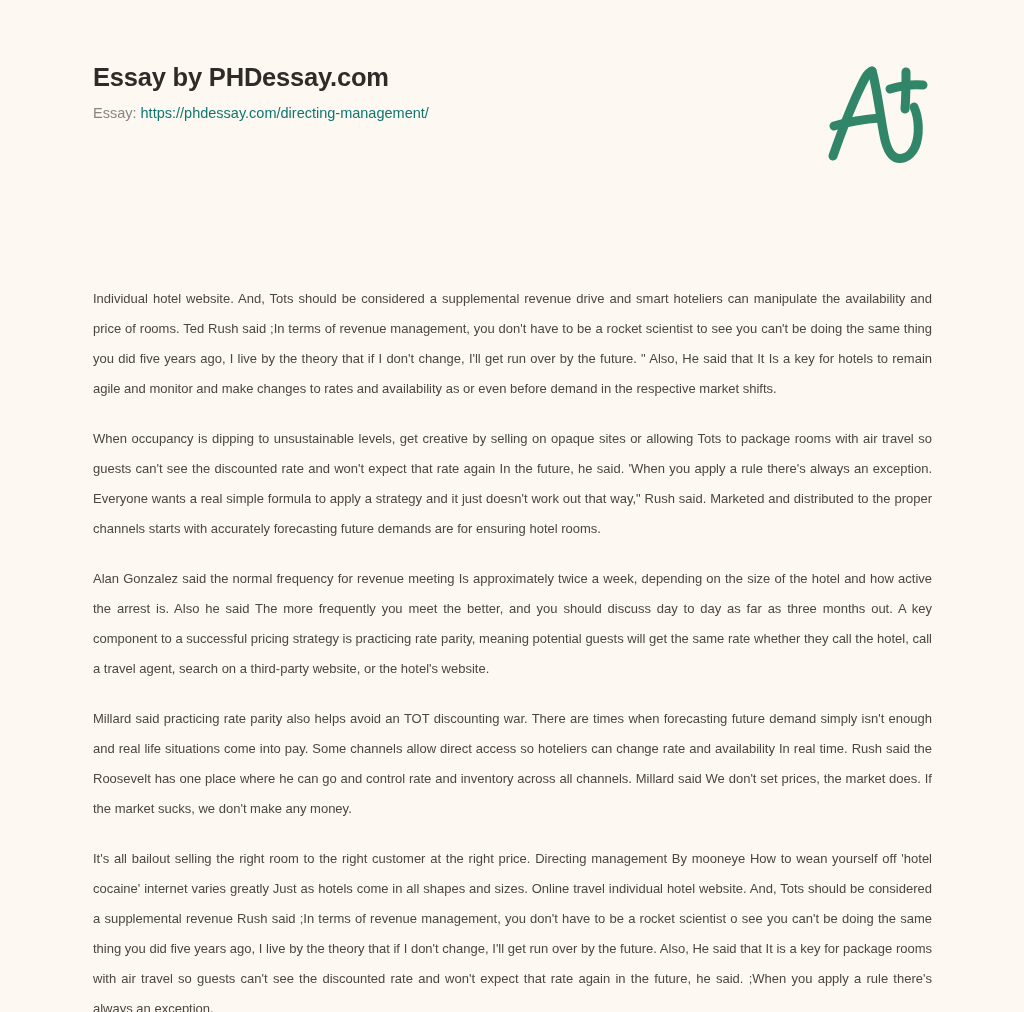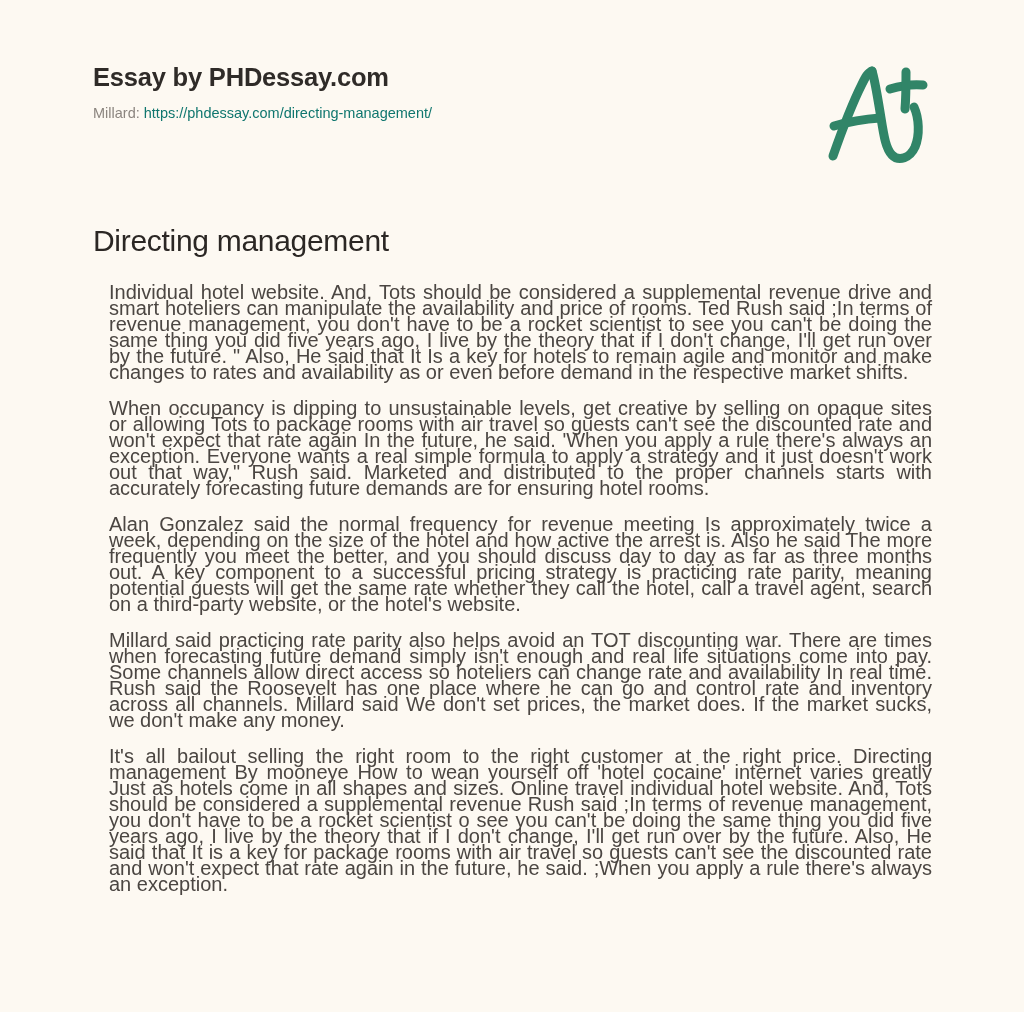--- a/index.html
+++ b/index.html
@@ -88,42 +88,42 @@
 
   
   .body-copy {
     position: absolute;
     left: 93px;
     top: 284px;
     width: 839px;
   }
 
   .body-copy p {
-    margin: 0 0 20px 16px;
-    font-size: 20px;
-    line-height: 16px;
+    margin: 0 0 20px 0;
+    font-size: 13px;
+    line-height: 30px;
     color: #4b4642;
     text-align: justify;
     text-justify: inter-word;
     hyphens: none;
   }
 
   .body-copy p:last-child {
     margin-bottom: 0;
   }
 </style>
 </head>
 <body>
 
 <div class="page">
 
   <div class="header">
     <div class="brand-line">Essay by PHDessay.com</div>
     <div class="source-line">
-      <span class="source-label">Millard:</span>
+      <span class="source-label">Essay:</span>
       <a class="source-url" href="#">https://phdessay.com/directing-management/</a>
     </div>
   </div>
 
   <div class="logo">
     <svg viewBox="0 0 118 118" xmlns="http://www.w3.org/2000/svg">
       <g fill="none" stroke="#318568" stroke-linecap="round" stroke-linejoin="round">
 
         <path d="M15 104 C 22 84, 34 52, 44 32 C 47 26, 50 20, 54 19" stroke-width="9"></path>
 
@@ -132,21 +132,20 @@
 
         <path d="M16 74 C 30 70, 48 67, 62 66" stroke-width="9"></path>
 
         <path d="M72 37 C 82 34, 95 32, 105 33" stroke-width="9"></path>
 
         <path d="M88 20 C 88 32, 88 46, 87 57" stroke-width="9"></path>
       </g>
     </svg>
   </div>
 
-  <h1 class="doc-title">Directing management</h1>
 
   <div class="body-copy">
     <p>Individual hotel website. And, Tots should be considered a supplemental revenue drive and smart hoteliers can manipulate the availability and price of rooms. Ted Rush said ;In terms of revenue management, you don't have to be a rocket scientist to see you can't be doing the same thing you did five years ago, I live by the theory that if I don't change, I'll get run over by the future. " Also, He said that It Is a key for hotels to remain agile and monitor and make changes to rates and availability as or even before demand in the respective market shifts.</p>
     <p>When occupancy is dipping to unsustainable levels, get creative by selling on opaque sites or allowing Tots to package rooms with air travel so guests can't see the discounted rate and won't expect that rate again In the future, he said. 'When you apply a rule there's always an exception. Everyone wants a real simple formula to apply a strategy and it just doesn't work out that way," Rush said. Marketed and distributed to the proper channels starts with accurately forecasting future demands are for ensuring hotel rooms.</p>
     <p>Alan Gonzalez said the normal frequency for revenue meeting Is approximately twice a week, depending on the size of the hotel and how active the arrest is. Also he said The more frequently you meet the better, and you should discuss day to day as far as three months out. A key component to a successful pricing strategy is practicing rate parity, meaning potential guests will get the same rate whether they call the hotel, call a travel agent, search on a third-party website, or the hotel's website.</p>
     <p>Millard said practicing rate parity also helps avoid an TOT discounting war. There are times when forecasting future demand simply isn't enough and real life situations come into pay. Some channels allow direct access so hoteliers can change rate and availability In real time. Rush said the Roosevelt has one place where he can go and control rate and inventory across all channels. Millard said We don't set prices, the market does. If the market sucks, we don't make any money.</p>
     <p>It's all bailout selling the right room to the right customer at the right price. Directing management By mooneye How to wean yourself off 'hotel cocaine' internet varies greatly Just as hotels come in all shapes and sizes. Online travel individual hotel website. And, Tots should be considered a supplemental revenue Rush said ;In terms of revenue management, you don't have to be a rocket scientist o see you can't be doing the same thing you did five years ago, I live by the theory that if I don't change, I'll get run over by the future. Also, He said that It is a key for package rooms with air travel so guests can't see the discounted rate and won't expect that rate again in the future, he said. ;When you apply a rule there's always an exception.</p>
   </div>
 
 </div>

